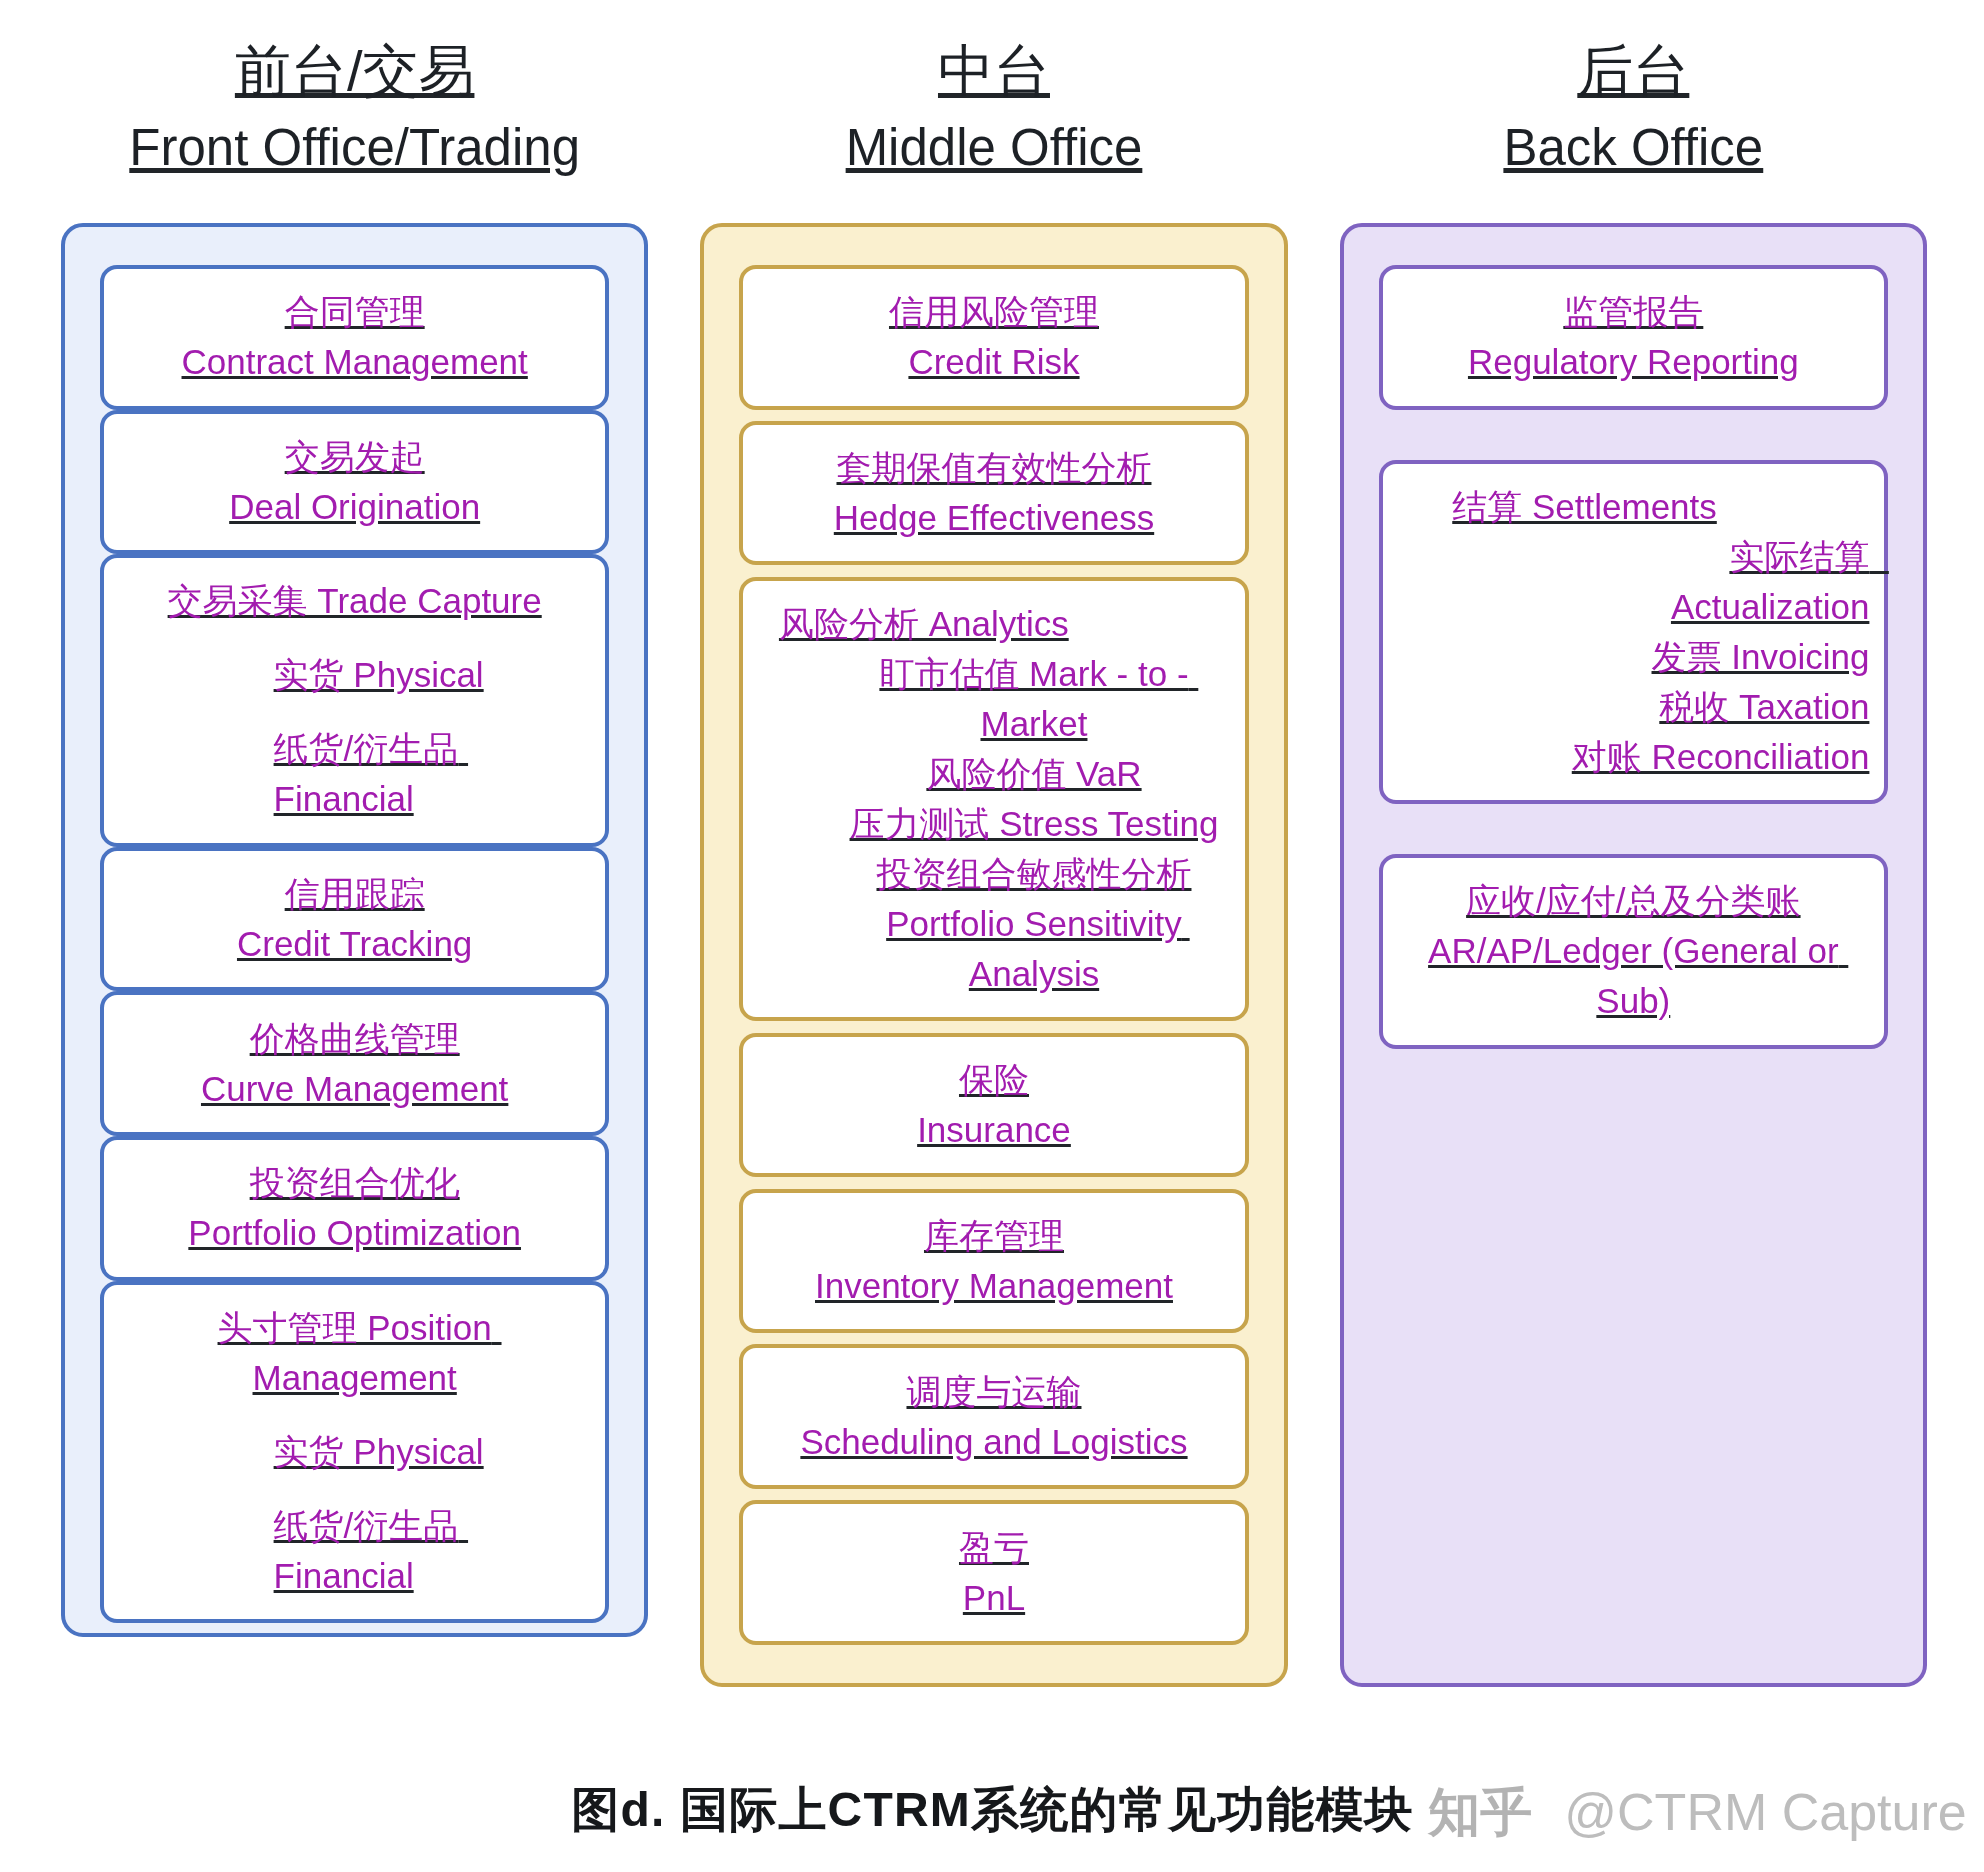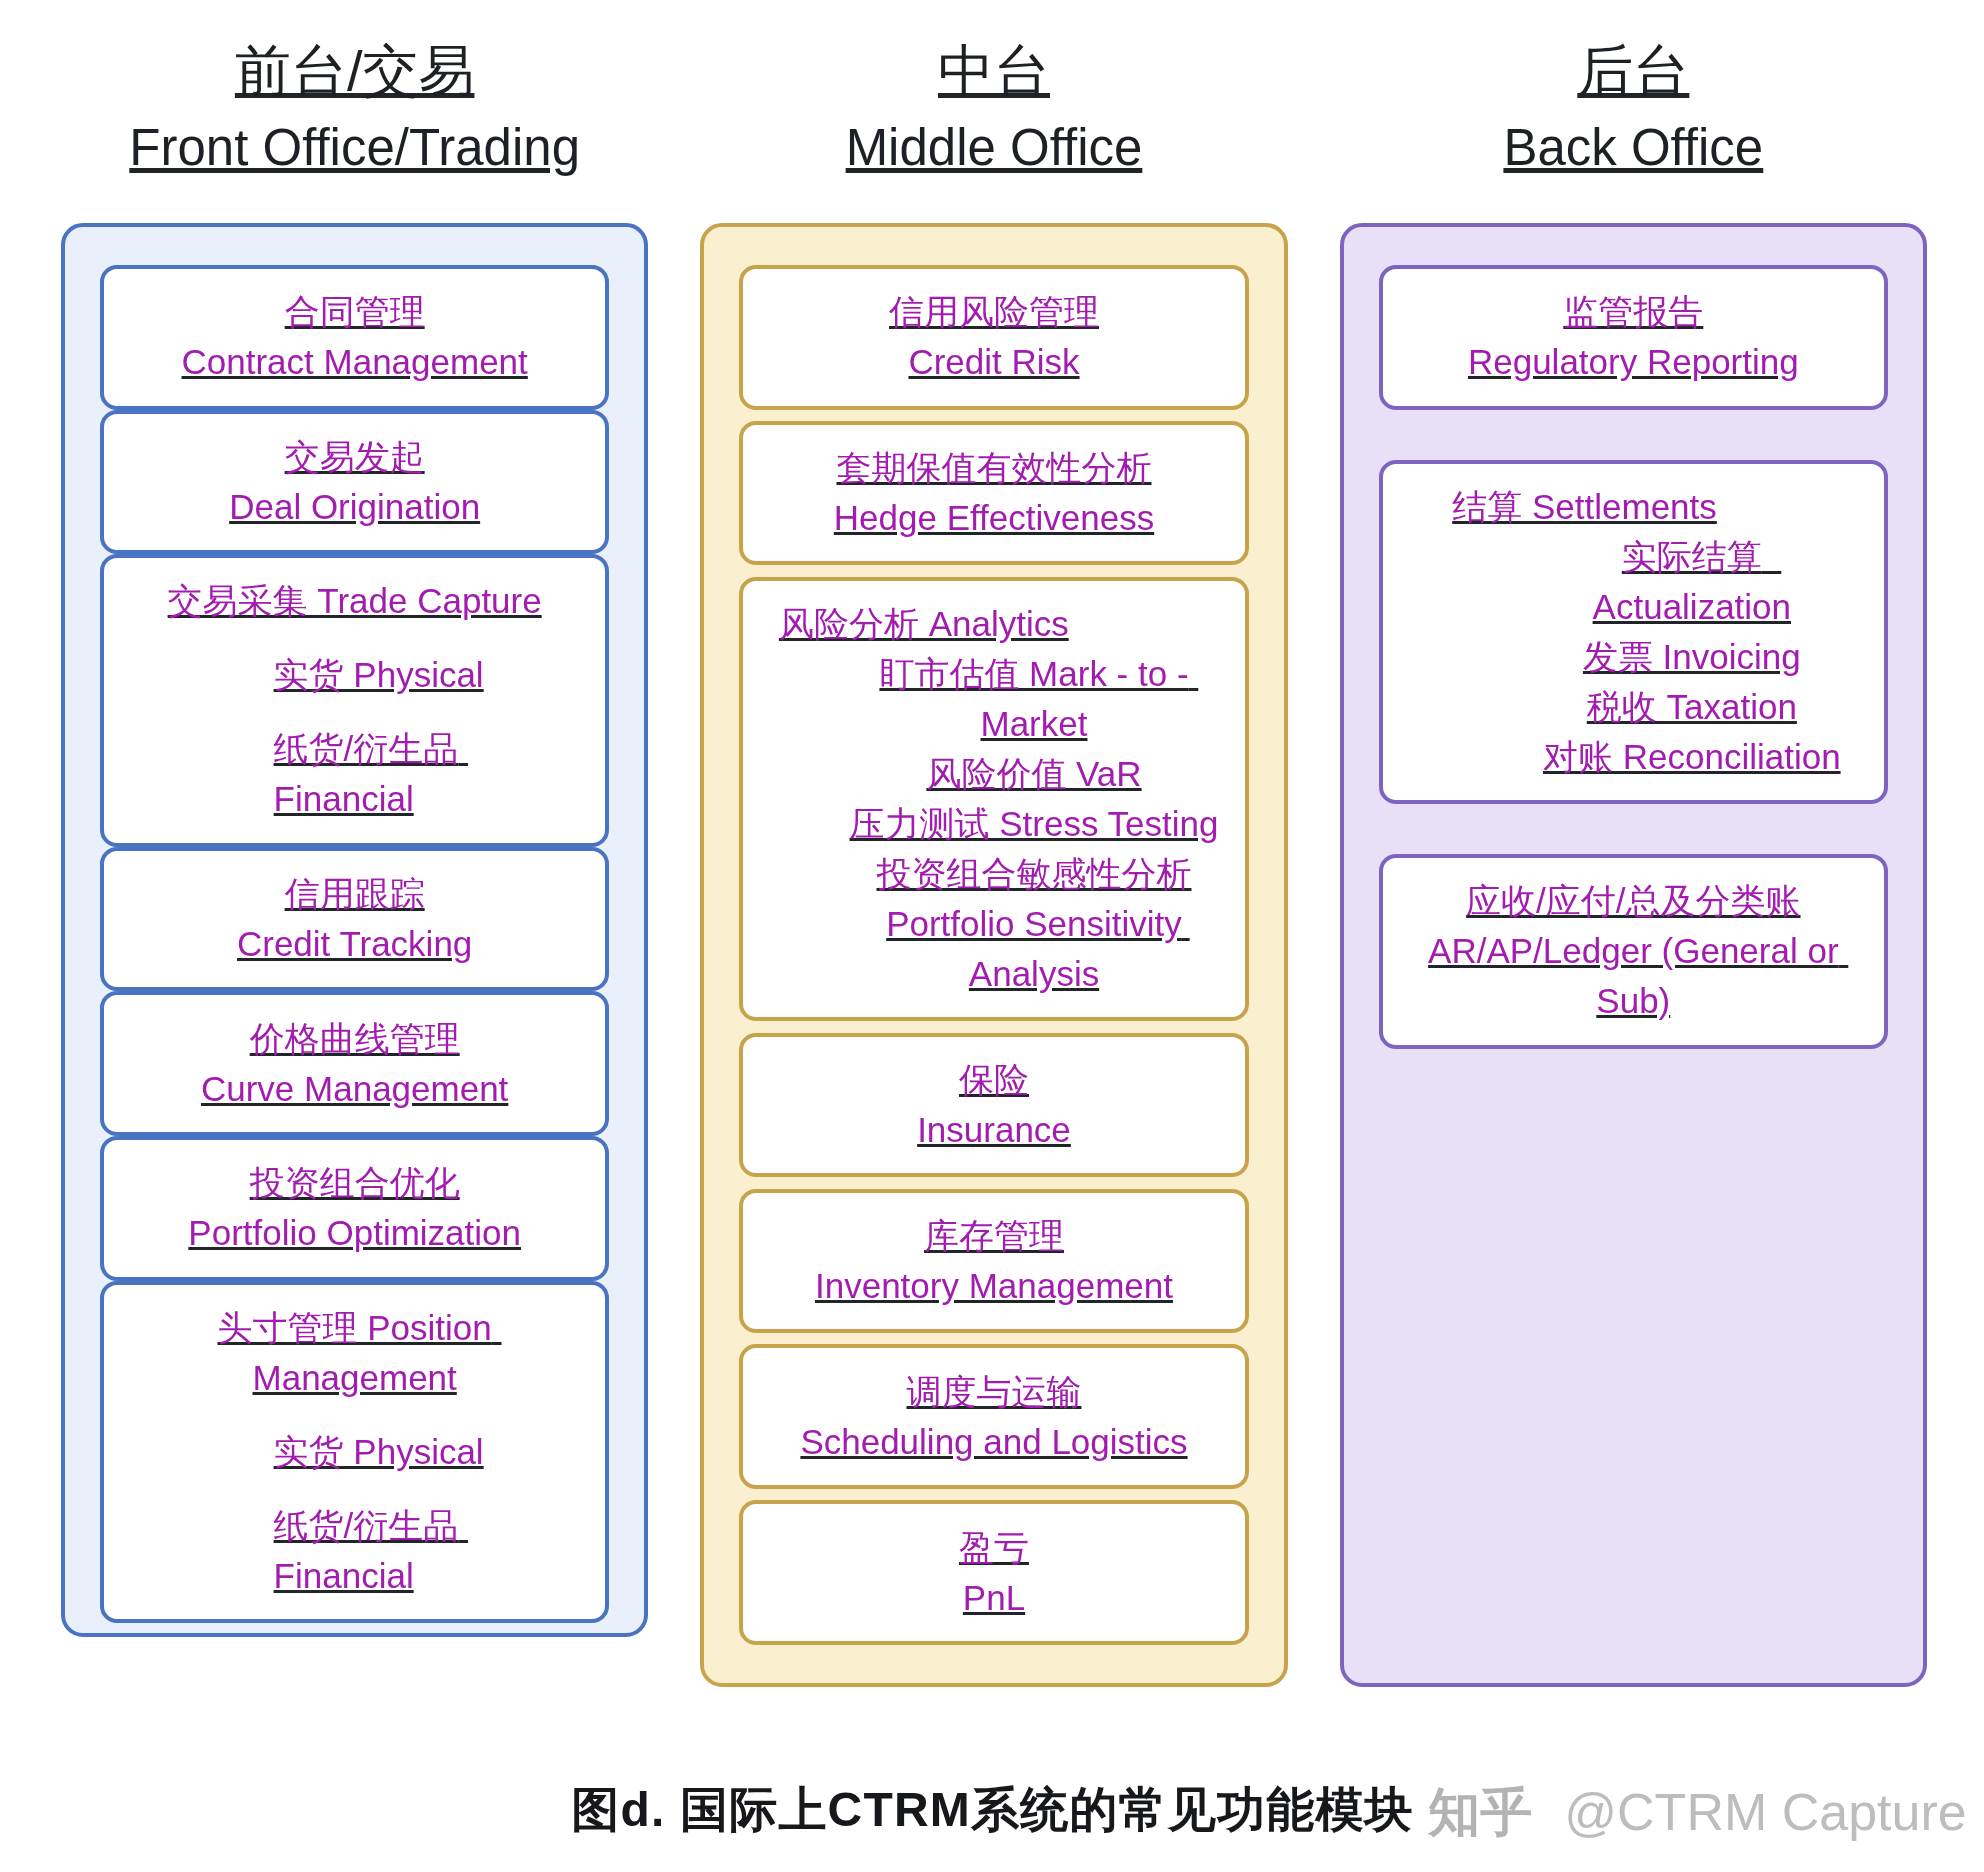--- a/index.html
+++ b/index.html
@@ -32,21 +32,21 @@
     border:4.3px solid var(--accent);
     border-radius:17px;
     padding:18.3px 14.6px;
     display:flex;flex-direction:column;justify-content:center;
   }
   .line{font-size:35px;line-height:50px;white-space:pre-wrap;color:#a21caf;}
   .line.c{text-align:center;}
   .line.l{text-align:left;padding-left:21px;}
   .line.m{text-align:left;padding-left:55px;}
   .line.i{text-align:center;padding-left:80px;}
-  .line.j{text-align:center;padding-left:117px;}
+  .line.j{text-align:right;padding-left:117px;}
   .line.k{text-align:left;padding-left:155px;margin-top:24px;}
   .caption-row{position:relative;margin-top:91px;text-align:center;height:79px;}
   .caption{display:inline-block;font-size:48px;font-weight:700;color:#16181b;letter-spacing:1.2px;}
   .watermark{position:absolute;right:18.3px;top:0;font-size:52px;color:#b7b7b7;white-space:nowrap;}
   .wm-logo{font-weight:700;margin-right:32px;color:#b3b3b3;}
   .wm-handle{font-weight:400;color:#bdbdbd;}
 </style>
 </head>
 <body>
 

